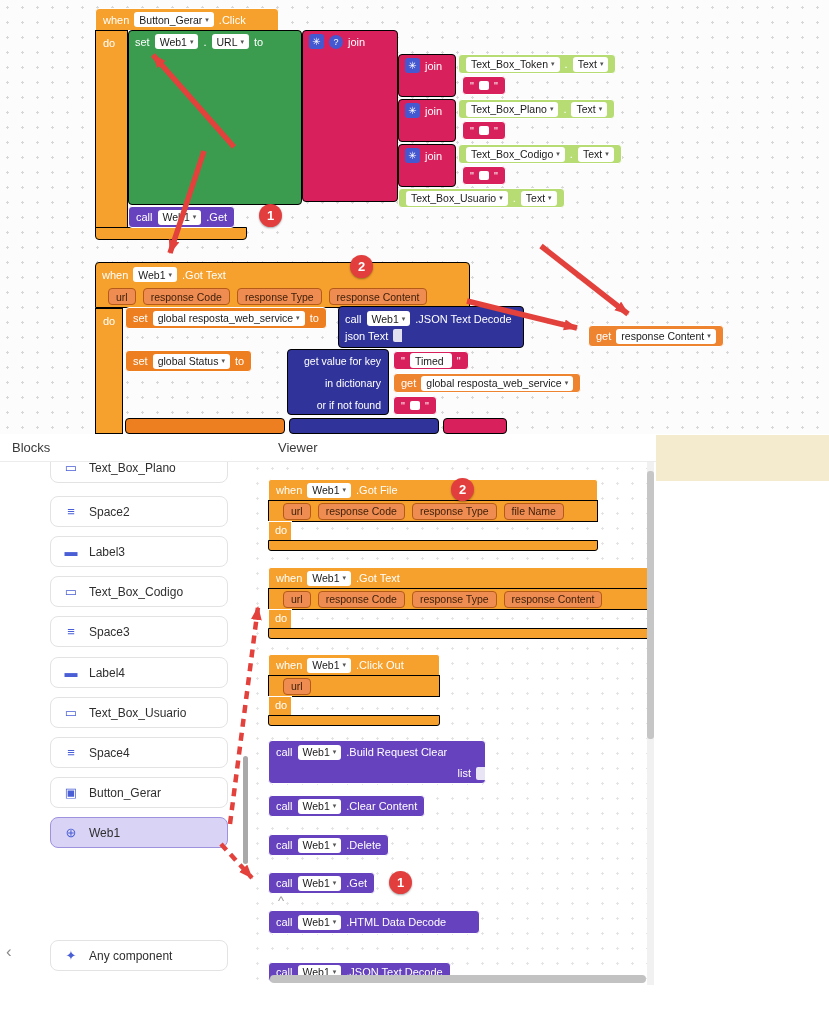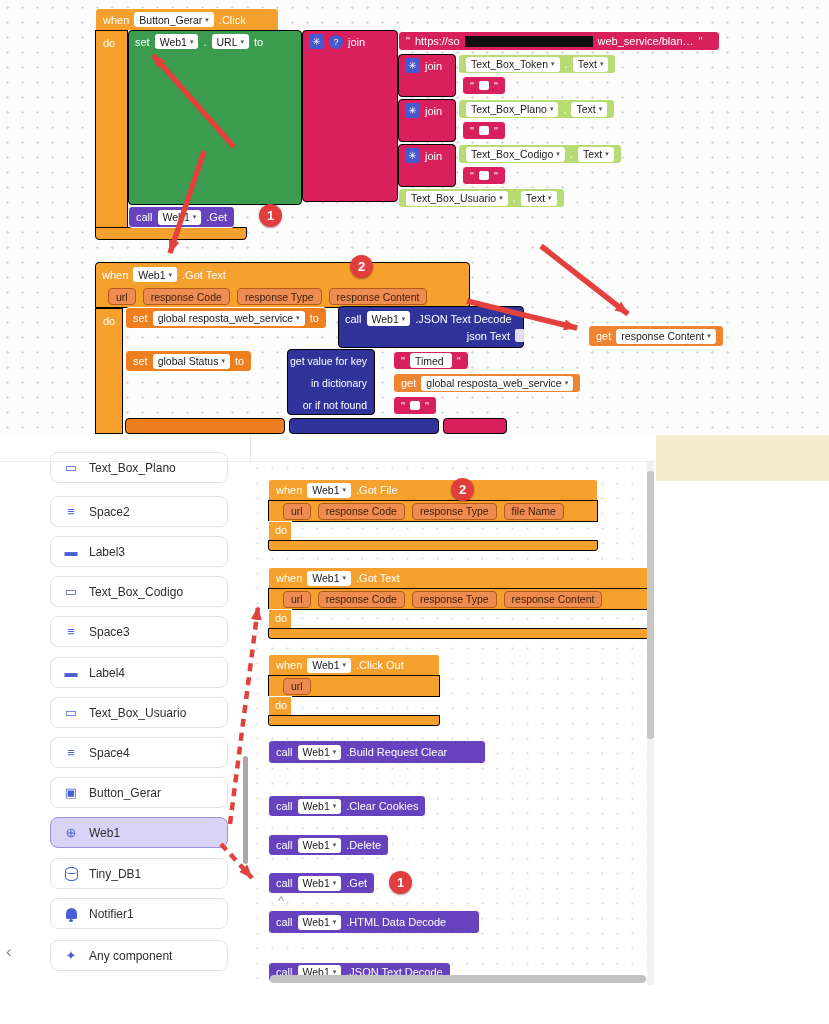--- a/index.html
+++ b/index.html
@@ -120,27 +120,20 @@
     </div>
 
     <div class="abs c-pink pb" style="left:302px;top:30px;width:96px;height:172px">
       <div class="rowline">
         <span class="gear-sq">✳</span>
         <span class="help-c">?</span>
         <span>join</span>
       </div>
     </div>
 
-    <div class="bar c-pink" style="left:398px;top:31px;width:322px;height:20px">
-      <span class="q"></span>
-      <span>https://so</span>
-      <span class="redact"></span>
-      <span>web_service/blan…</span>
-      <span class="q"></span>
-    </div>
 
     <div class="abs c-pink pb" style="left:398px;top:54px;width:58px;height:43px">
       <div class="rowline">
         <span class="gear-sq">✳</span>
         <span>join</span>
       </div>
     </div>
     <div class="bar c-lgreen" style="left:458px;top:54px;height:20px">
       <span class="pill">
           <span>Text_Box_Token</span>
@@ -244,42 +237,42 @@
     </div>
 
     <div class="abs c-navy pb" style="left:338px;top:306px;width:186px;height:42px">
       <div class="rowline" style="padding-top:4px">
         <span>call</span>
         <span class="pill">
             <span>Web1</span>
           </span>
         <span>.JSON Text Decode</span>
       </div>
-      <div class="rowline" style="justify-content:flex-end;padding-top:0">
+      <div class="rowline" style="padding-top:0">
         <span>json Text</span>
         <span class="socket"></span>
       </div>
     </div>
 
     <div class="bar c-getter" style="left:588px;top:325px;height:22px">
       <span>get</span>
       <span class="pill">
           <span>response Content</span>
         </span>
     </div>
 
     <div class="bar c-var" style="left:125px;top:350px;height:22px">
       <span>set</span>
       <span class="pill">
           <span>global Status</span>
         </span>
       <span>to</span>
     </div>
 
-    <div class="abs c-navy pb" style="left:287px;top:349px;width:88px;height:66px">
+    <div class="abs c-navy pb" style="left:287px;top:349px;width:102px;height:66px">
       <div class="dictrow">get value for key</div>
       <div class="dictrow">in dictionary</div>
       <div class="dictrow">or if not found</div>
     </div>
     <div class="bar c-pink" style="left:393px;top:351px;height:19px">
       <span class="q"></span>
       <span class="pill noc">
           <span>Timed</span>
         </span>
       <span class="q"></span>
@@ -336,40 +329,32 @@
       <span>Space4</span>
     </div>
     <div class="item" style="top:343px">
       <span class="icn">▣</span>
       <span>Button_Gerar</span>
     </div>
     <div class="item sel" style="top:383px">
       <span class="icn">⊕</span>
       <span>Web1</span>
     </div>
-    <div class="item" style="top:424px">
-      <span class="icn">
-          <span class="db-icon"></span>
-        </span>
-      <span>Tiny_DB1</span>
-    </div>
-    <div class="item" style="top:464px">
-      <span class="icn">
-          <span class="bell-icon"></span>
-        </span>
-      <span>Notifier1</span>
-    </div>
     <div class="item" style="top:506px">
       <span class="icn">✦</span>
       <span>Any component</span>
     </div>
 
     <div class="abs" style="left:6px;top:508px;font-size:17px;color:#8a8a8a">‹</div>
     <div class="abs" style="left:243px;top:322px;width:5px;height:108px;background:#A9A9A9;border-radius:3px"></div>
 
+    <div id="phead">
+      <span class="ptitle" style="left:12px">Blocks</span>
+      <span class="ptitle" style="left:278px">Viewer</span>
+    </div>
     <div class="abs" style="left:0;top:27px;width:656px;height:1px;background:#ECECEC;z-index:6"></div>
     <div class="abs" style="left:250px;top:0;width:1px;height:551px;background:#E8E8E8"></div>
     <div class="abs" style="left:656px;top:1px;width:173px;height:46px;background:#F4EACD;z-index:7"></div>
 
     <div id="viewer" class="abs dots-light" style="left:250px;top:27px;width:406px;height:524px;background-color:#fff;overflow:hidden">
 
       <div class="abs" style="left:18px;top:18px">
         <div class="ev-head c-event" style="width:330px">
           <span>when</span>
           <span class="pill">
@@ -421,28 +406,32 @@
       </div>
 
       <div class="meth2 c-purple" style="left:18px;top:279px;width:218px">
         <div class="m-row1">
           <span>call</span>
           <span class="pill">
               <span>Web1</span>
             </span>
           <span>.Build Request Clear</span>
         </div>
+        <div class="m-row2">
+          <span>list</span>
+          <span class="socket"></span>
+        </div>
       </div>
 
       <div class="bar c-purple" style="left:18px;top:334px;height:22px">
         <span>call</span>
         <span class="pill">
             <span>Web1</span>
           </span>
-        <span>.Clear Cookies</span>
+        <span>.Clear Content</span>
       </div>
 
       <div class="bar c-purple" style="left:18px;top:373px;height:22px">
         <span>call</span>
         <span class="pill">
             <span>Web1</span>
           </span>
         <span>.Delete</span>
       </div>
 

